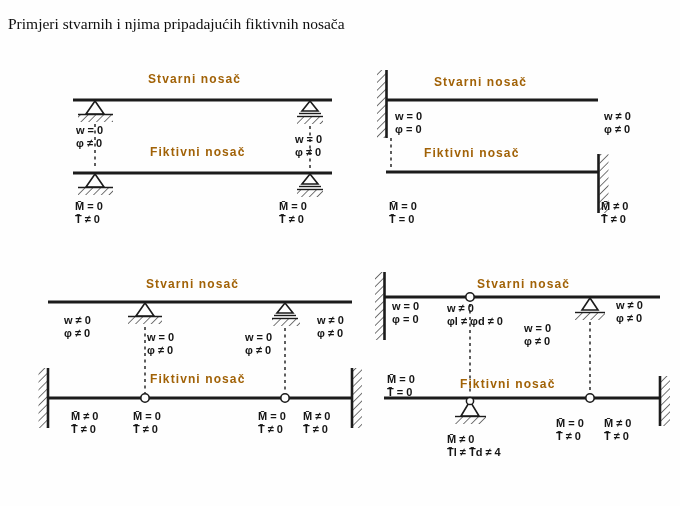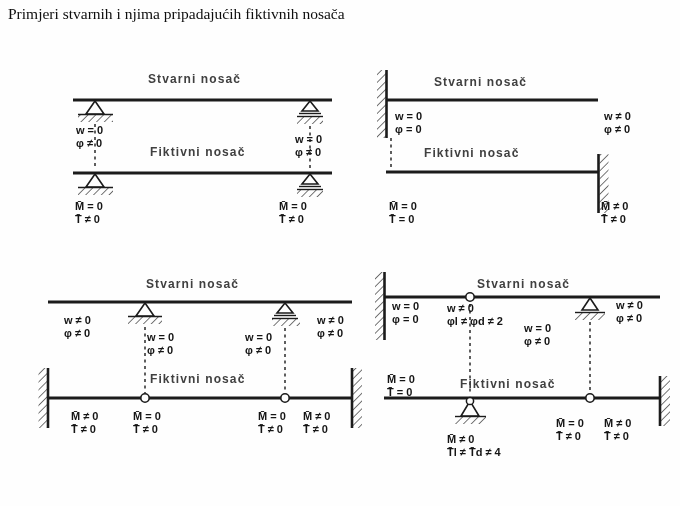--- a/index.html
+++ b/index.html
@@ -1,18 +1,18 @@
 <!DOCTYPE html>
 <html><head>
 <meta charset="utf-8">
 <style>
   html,body{margin:0;padding:0;background:#fff;}
   .page{position:relative;width:680px;height:506px;background:#fefefe;font-family:"Liberation Sans",sans-serif;color:#1a1a1a;overflow:hidden;}
-  .title{position:absolute;left:8px;top:5px;font-family:"Liberation Serif",serif;font-size:15.5px;color:#0d0d0d;white-space:nowrap;}
-  .hdr{position:absolute;font-size:12px;font-weight:700;letter-spacing:1.1px;white-space:nowrap;color:#404040;}
+  .title{position:absolute;left:8px;top:15px;font-family:"Liberation Serif",serif;font-size:15.5px;color:#0d0d0d;white-space:nowrap;}
+  .hdr{position:absolute;font-size:12px;font-weight:700;letter-spacing:1.1px;white-space:nowrap;color:#a16207;}
   .lbl{position:absolute;font-size:11px;font-weight:700;line-height:13px;white-space:nowrap;color:#151515;}
   svg.art{position:absolute;left:0;top:0;}
 </style>
 </head>
 <body>
 
 <div class="page">
 
   <div class="title">Primjeri stvarnih i njima pripadajućih fiktivnih nosača</div>
 
@@ -198,21 +198,21 @@
     <div>M̄ ≠ 0</div>
     <div>T̄ ≠ 0</div>
   </div>
 
   <div class="lbl" style="left:392px;top:300px">
     <div>w = 0</div>
     <div>φ = 0</div>
   </div>
   <div class="lbl" style="left:447px;top:302px">
     <div>w ≠ 0</div>
-    <div>φl ≠ φd ≠ 2</div>
+    <div>φl ≠ φd ≠ 0</div>
   </div>
   <div class="lbl" style="left:524px;top:322px">
     <div>w = 0</div>
     <div>φ ≠ 0</div>
   </div>
   <div class="lbl" style="left:616px;top:299px">
     <div>w ≠ 0</div>
     <div>φ ≠ 0</div>
   </div>
   <div class="lbl" style="left:387px;top:373px">

